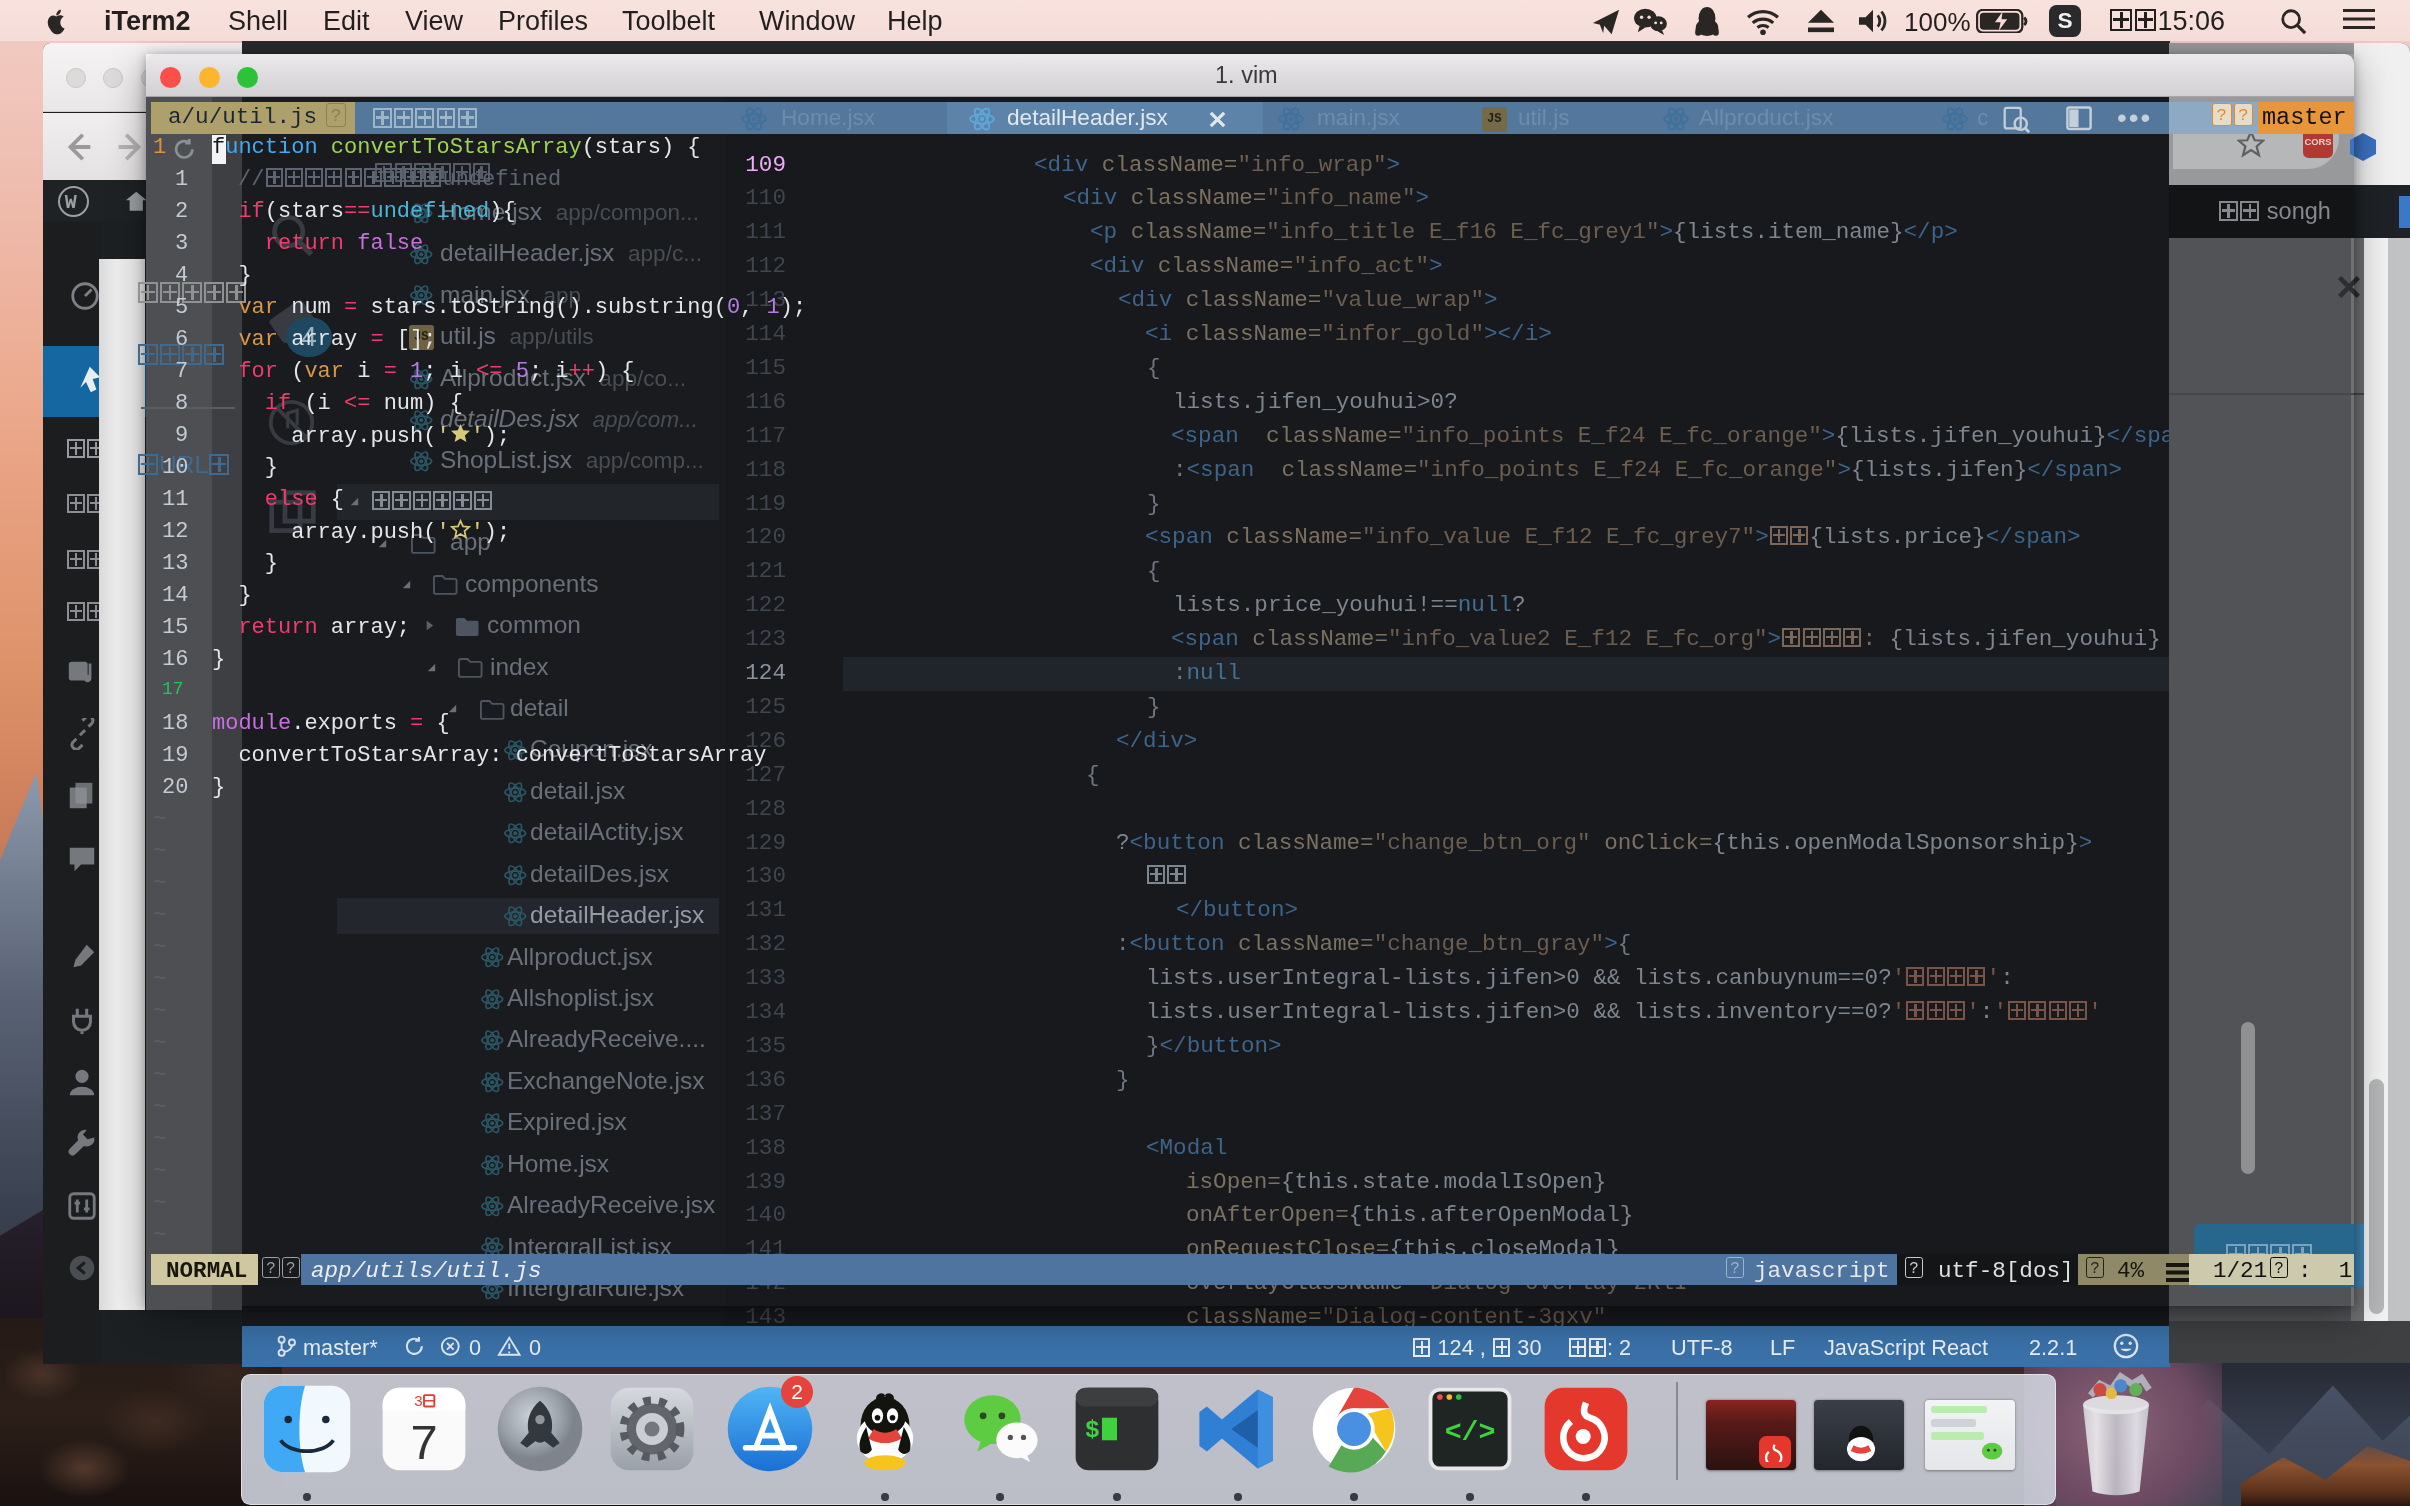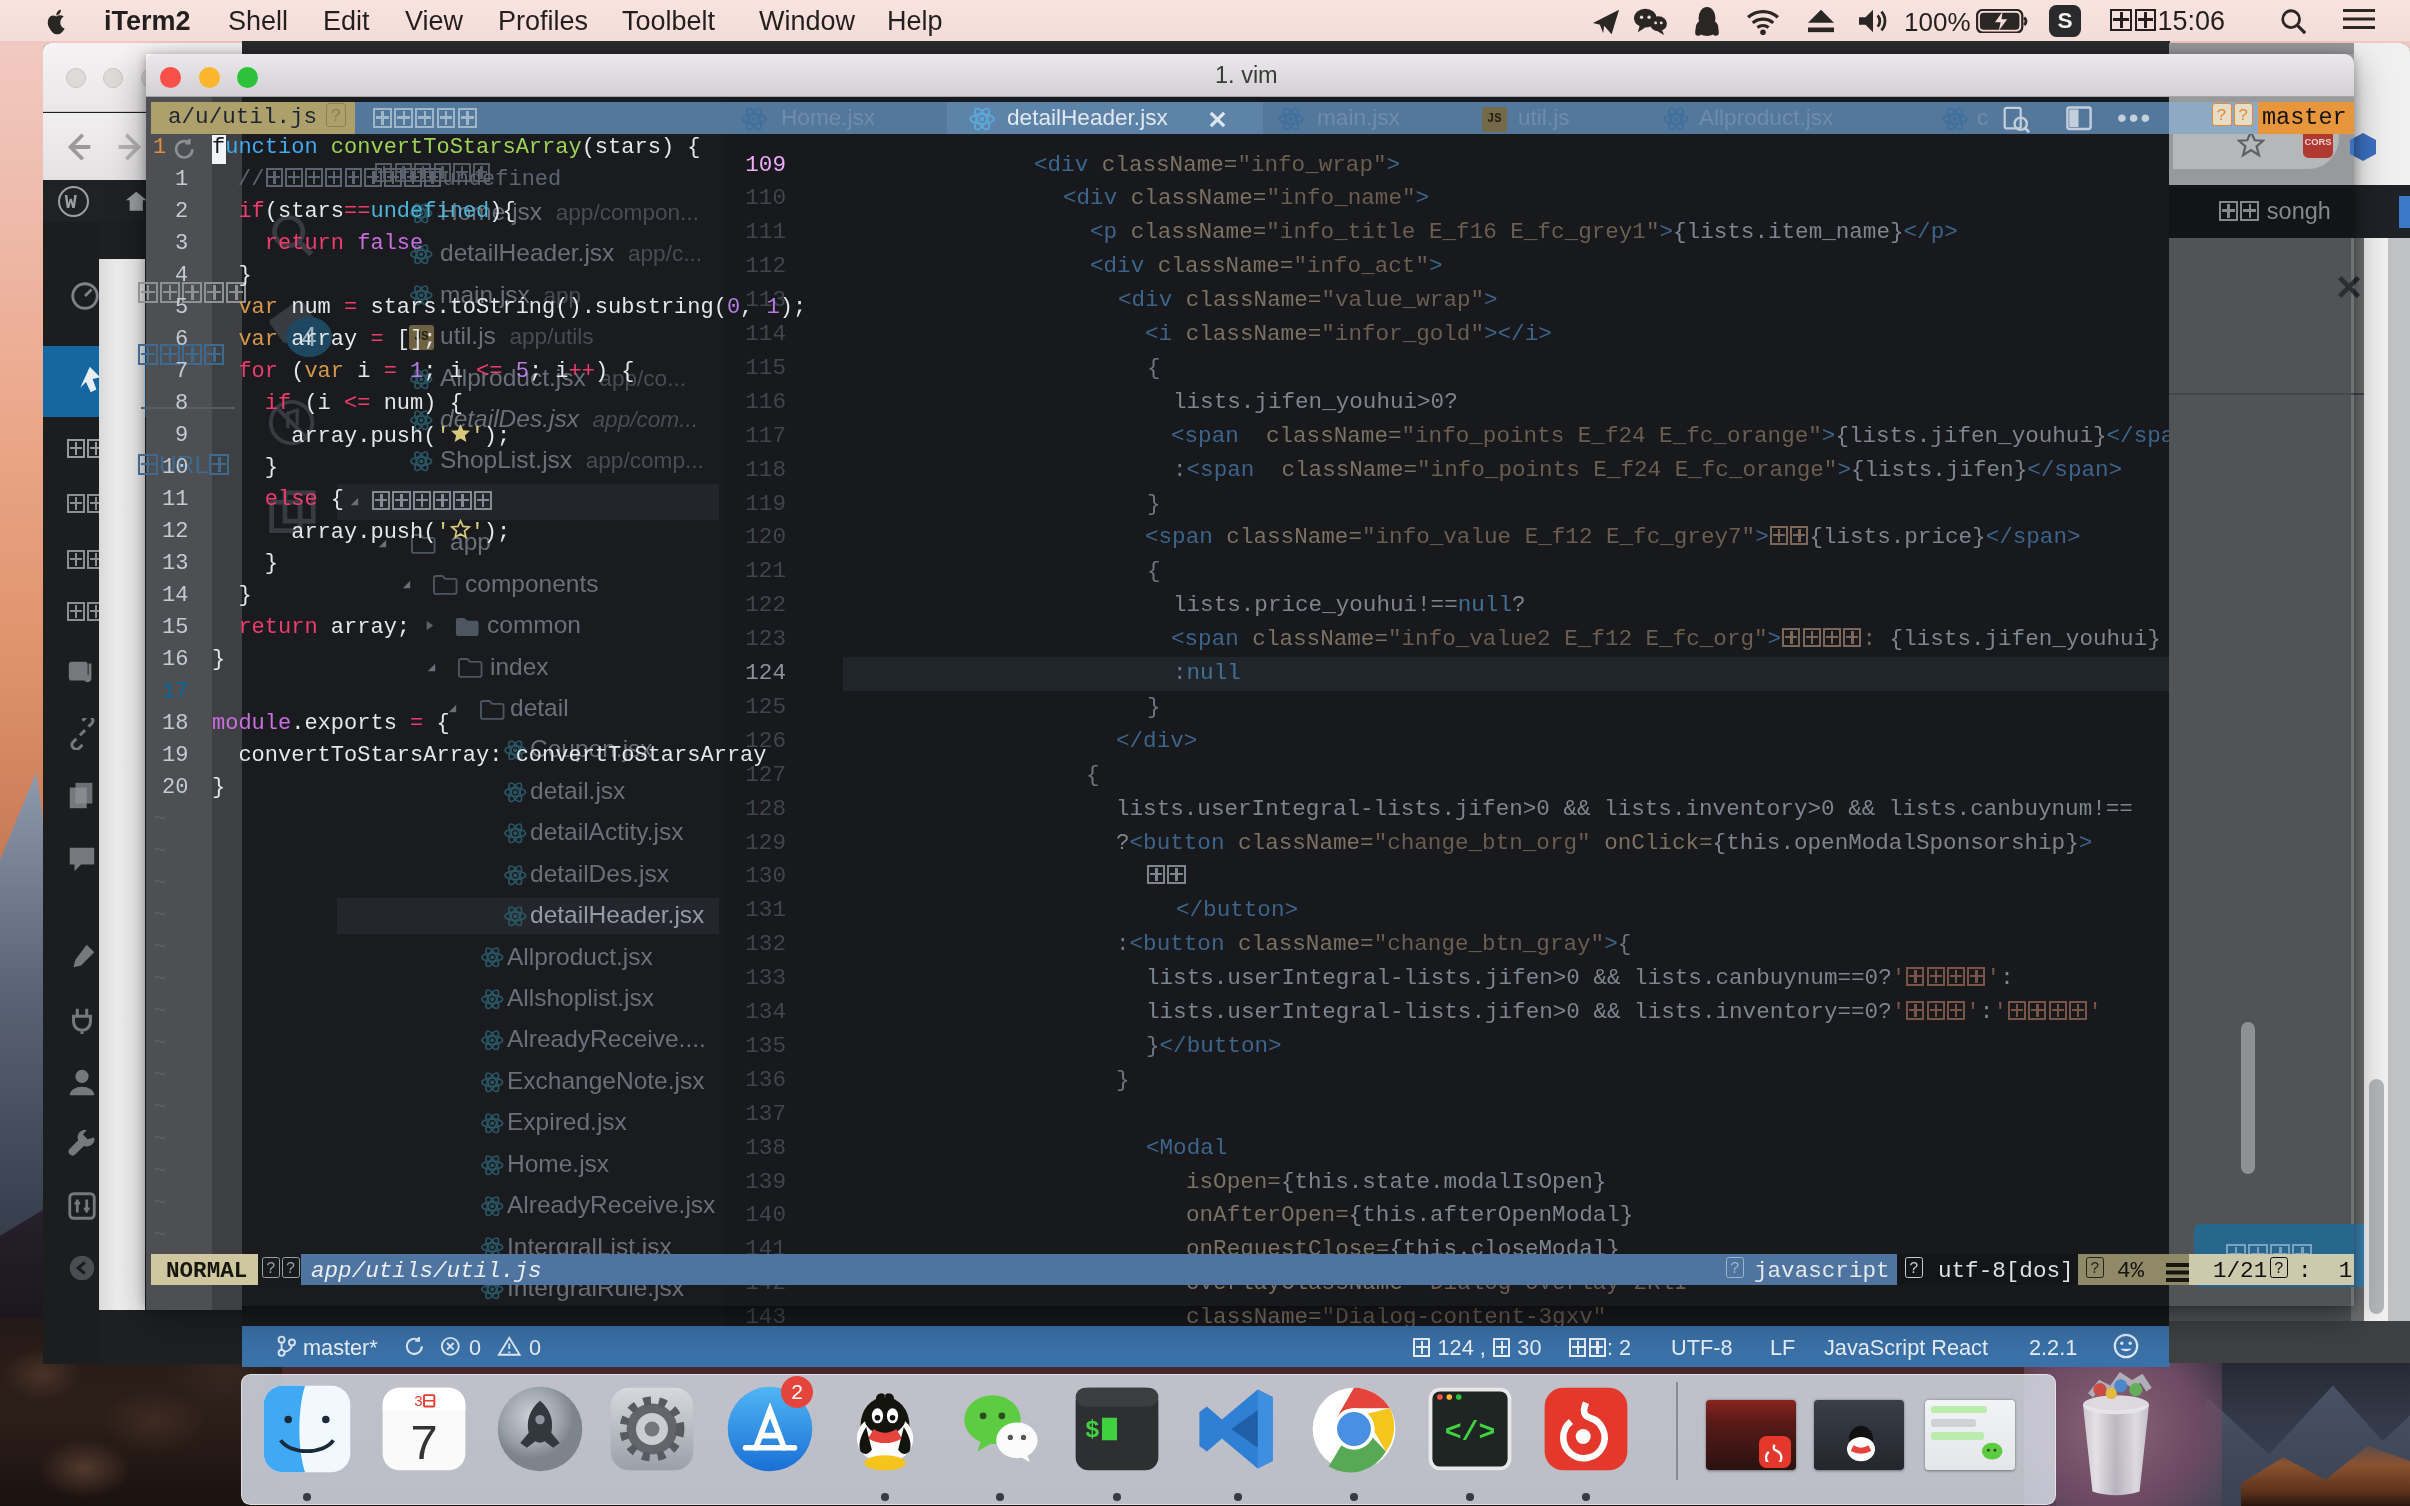--- a/index.html
+++ b/index.html
@@ -364,21 +364,20 @@
       <div class="abs mono" style="left:1173px;top:457px;font-size:22.6px;color:#888;"><span style="color:#6f767f">:</span><span style="color:#3d648a">&lt;span</span><span style="color:#7c7161">  className=</span><span style="color:#6b5d50">"info_points E_f24 E_fc_orange"</span><span style="color:#3d648a">&gt;</span><span style="color:#7d858f">{lists.jifen}</span><span style="color:#3d648a">&lt;/span&gt;</span></div>
       <div class="abs mono" style="left:1147px;top:491px;font-size:22.6px;color:#888;"><span style="color:#6f767f">}</span></div>
       <div class="abs mono" style="left:1145px;top:524px;font-size:22.6px;color:#888;"><span style="color:#3d648a">&lt;span</span><span style="color:#7c7161"> className=</span><span style="color:#6b5d50">"info_value E_f12 E_fc_grey7"</span><span style="color:#3d648a">&gt;</span><span style="color:#7c6759"><span class="cj"></span><span class="cj"></span></span><span style="color:#7d858f">{lists.price}</span><span style="color:#3d648a">&lt;/span&gt;</span></div>
       <div class="abs mono" style="left:1147px;top:558px;font-size:22.6px;color:#888;"><span style="color:#6f767f">{</span></div>
       <div class="abs mono" style="left:1173px;top:592px;font-size:22.6px;color:#888;"><span style="color:#7d858f">lists.price_youhui!==</span><span style="color:#427093">null</span><span style="color:#7d858f">?</span></div>
       <div class="abs mono" style="left:1171px;top:626px;font-size:22.6px;color:#888;"><span style="color:#3d648a">&lt;span</span><span style="color:#7c7161"> className=</span><span style="color:#6b5d50">"info_value2 E_f12 E_fc_org"</span><span style="color:#3d648a">&gt;</span><span style="color:#7c6759"><span class="cj"></span><span class="cj"></span><span class="cj"></span><span class="cj"></span></span><span style="color:#7c6759">: </span><span style="color:#7d858f">{lists.jifen_youhui}</span></div>
       <div class="abs mono" style="left:1173px;top:660px;font-size:22.6px;color:#888;"><span style="color:#6f767f">:</span><span style="color:#427093">null</span></div>
       <div class="abs mono" style="left:1147px;top:694px;font-size:22.6px;color:#888;"><span style="color:#6f767f">}</span></div>
       <div class="abs mono" style="left:1116px;top:728px;font-size:22.6px;color:#888;"><span style="color:#3d648a">&lt;/div&gt;</span></div>
       <div class="abs mono" style="left:1086px;top:762px;font-size:22.6px;color:#888;"><span style="color:#6f767f">{</span></div>
-      <div class="abs mono" style="left:1116px;top:796px;font-size:22.6px;color:#888;"><span style="color:#7d858f">lists.userIntegral-lists.jifen&gt;0 &amp;&amp; lists.inventory&gt;0 &amp;&amp; lists.canbuynum!==</span></div>
       <div class="abs mono" style="left:1116px;top:830px;font-size:22.6px;color:#888;"><span style="color:#7d858f">?</span><span style="color:#3d648a">&lt;button</span><span style="color:#7c7161"> className=</span><span style="color:#6b5d50">"change_btn_org"</span><span style="color:#7c7161"> onClick=</span><span style="color:#7d858f">{this.openModalSponsorship}</span><span style="color:#3d648a">&gt;</span></div>
       <div class="abs mono" style="left:1146px;top:863px;font-size:22.6px;color:#888;"><span style="color:#7d858f"><span class="cj"></span><span class="cj"></span></span></div>
       <div class="abs mono" style="left:1176px;top:897px;font-size:22.6px;color:#888;"><span style="color:#3d648a">&lt;/button&gt;</span></div>
       <div class="abs mono" style="left:1116px;top:931px;font-size:22.6px;color:#888;"><span style="color:#6f767f">:</span><span style="color:#3d648a">&lt;button</span><span style="color:#7c7161"> className=</span><span style="color:#6b5d50">"change_btn_gray"</span><span style="color:#3d648a">&gt;</span><span style="color:#6f767f">{</span></div>
       <div class="abs mono" style="left:1146px;top:965px;font-size:22.6px;color:#888;"><span style="color:#7d858f">lists.userIntegral-lists.jifen&gt;0 &amp;&amp; lists.canbuynum==0?</span><span style="color:#7a5547">'<span class="cj"></span><span class="cj"></span><span class="cj"></span><span class="cj"></span>'</span><span style="color:#7d858f">:</span></div>
       <div class="abs mono" style="left:1146px;top:999px;font-size:22.6px;color:#888;"><span style="color:#7d858f">lists.userIntegral-lists.jifen&gt;0 &amp;&amp; lists.inventory==0?</span><span style="color:#7a5547">'<span class="cj"></span><span class="cj"></span><span class="cj"></span>'</span><span style="color:#7d858f">:</span><span style="color:#7a5547">'<span class="cj"></span><span class="cj"></span><span class="cj"></span><span class="cj"></span>'</span></div>
       <div class="abs mono" style="left:1146px;top:1033px;font-size:22.6px;color:#888;"><span style="color:#6f767f">}</span><span style="color:#3d648a">&lt;/button&gt;</span></div>
       <div class="abs mono" style="left:1116px;top:1067px;font-size:22.6px;color:#888;"><span style="color:#6f767f">}</span></div>
       <div class="abs mono" style="left:1146px;top:1135px;font-size:22.6px;color:#888;"><span style="color:#3d648a">&lt;Modal</span></div>
       <div class="abs mono" style="left:1186px;top:1169px;font-size:22.6px;color:#888;"><span style="color:#7c7161">isOpen=</span><span style="color:#7d858f">{this.state.modalIsOpen}</span></div>
@@ -577,21 +576,21 @@
     <div class="abs mono" style="left:175px;top:359px;font-size:22px;color:#c3cbd4;">7</div>
     <div class="abs mono" style="left:175px;top:391px;font-size:22px;color:#c3cbd4;">8</div>
     <div class="abs mono" style="left:175px;top:423px;font-size:22px;color:#c3cbd4;">9</div>
     <div class="abs mono" style="left:162px;top:455px;font-size:22px;color:#c3cbd4;">10</div>
     <div class="abs mono" style="left:162px;top:487px;font-size:22px;color:#c3cbd4;">11</div>
     <div class="abs mono" style="left:162px;top:519px;font-size:22px;color:#c3cbd4;">12</div>
     <div class="abs mono" style="left:162px;top:551px;font-size:22px;color:#c3cbd4;">13</div>
     <div class="abs mono" style="left:162px;top:583px;font-size:22px;color:#c3cbd4;">14</div>
     <div class="abs mono" style="left:162px;top:615px;font-size:22px;color:#c3cbd4;">15</div>
     <div class="abs mono" style="left:162px;top:647px;font-size:22px;color:#c3cbd4;">16</div>
-    <div class="abs mono" style="left:162px;top:679px;font-size:22px;color:#0369a1;">17</div>
+    <div class="abs mono" style="left:162px;top:679px;font-size:18px;color:#22c55e;">17</div>
     <div class="abs mono" style="left:162px;top:711px;font-size:22px;color:#c3cbd4;">18</div>
     <div class="abs mono" style="left:162px;top:743px;font-size:22px;color:#c3cbd4;">19</div>
     <div class="abs mono" style="left:162px;top:775px;font-size:22px;color:#c3cbd4;">20</div>
     <div class="abs mono" style="left:153px;top:807px;font-size:22px;color:#5a6068;">~</div>
     <div class="abs mono" style="left:153px;top:839px;font-size:22px;color:#5a6068;">~</div>
     <div class="abs mono" style="left:153px;top:871px;font-size:22px;color:#5a6068;">~</div>
     <div class="abs mono" style="left:153px;top:903px;font-size:22px;color:#5a6068;">~</div>
     <div class="abs mono" style="left:153px;top:935px;font-size:22px;color:#5a6068;">~</div>
     <div class="abs mono" style="left:153px;top:967px;font-size:22px;color:#5a6068;">~</div>
     <div class="abs mono" style="left:153px;top:999px;font-size:22px;color:#5a6068;">~</div>

